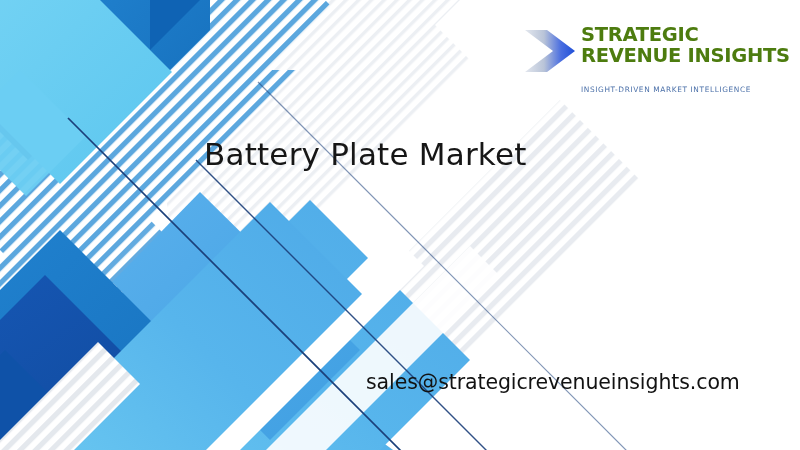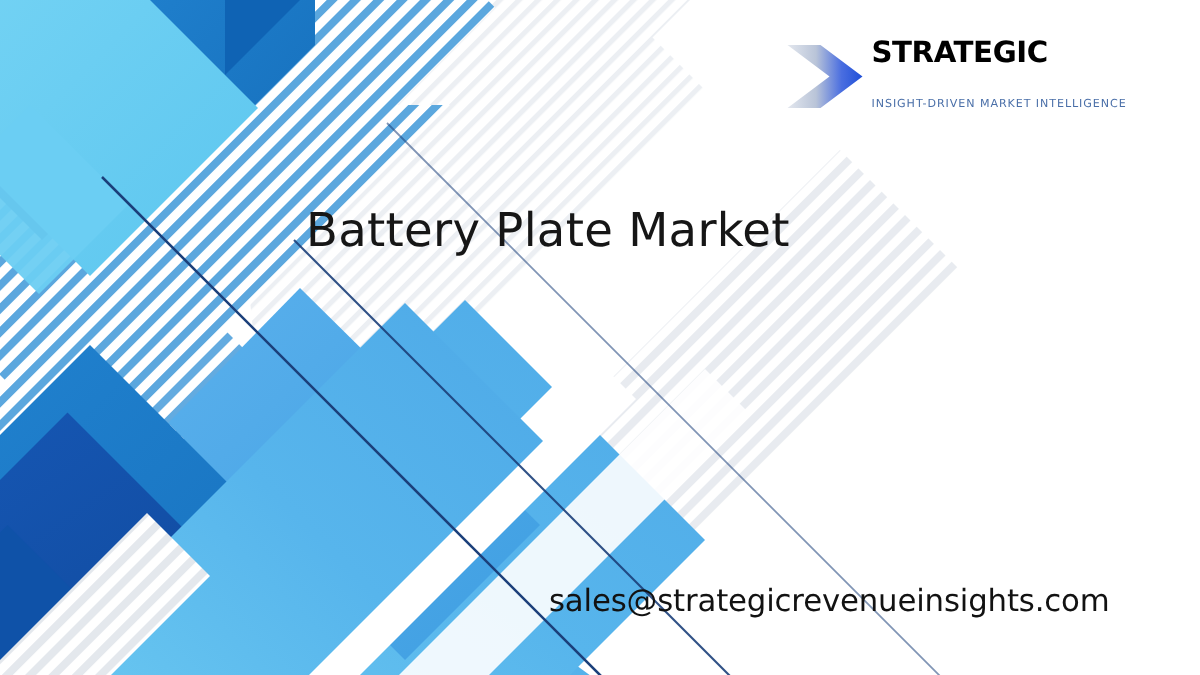--- a/index.html
+++ b/index.html
@@ -34,21 +34,21 @@
     letter-spacing: 0.2px;
     color: #161616;
     white-space: nowrap;
     line-height: 1.2;
   }
 
   
   #email {
     position: absolute;
     left: 366px;
-    top: 388px;
+    top: 370px;
     font-size: 20.5px;
     font-weight: 400;
     letter-spacing: -0.1px;
     color: #121212;
     white-space: nowrap;
   }
 
   
   #logo {
     position: absolute;
@@ -66,21 +66,21 @@
   }
   #logo-text {
     position: absolute;
     left: 58px;
     top: 0px;
     width: 176px;
   }
   .logo-line {
     font-family: "DejaVu Sans", "Liberation Sans", sans-serif;
     font-weight: 700;
-    color: #000000;
+    color: #4d7c0f;
     font-size: 19.5px;
     line-height: 21px;
     letter-spacing: -0.3px;
     white-space: nowrap;
   }
   #logo-line2 { font-size: 19.5px; }
   #logo-tagline {
     margin-top: 19px;
     font-size: 7.4px;
     font-weight: 500;
@@ -197,20 +197,21 @@
           <stop offset="38%" stop-color="#b9c4d8"></stop>
           <stop offset="72%" stop-color="#4a6ee0"></stop>
           <stop offset="100%" stop-color="#1f4fd8"></stop>
         </linearGradient>
       </defs>
       <path d="M2,2 L24,2 L52,23 L24,44 L2,44 L30,23 Z" fill="url(#grad-mark)"></path>
     </svg>
 
     <div id="logo-text">
       <div class="logo-line">STRATEGIC</div>
+      <div class="logo-line" id="logo-line2">REVENUE INSIGHTS</div>
       <div id="logo-tagline">INSIGHT-DRIVEN MARKET INTELLIGENCE</div>
     </div>
   </div>
 
   <div id="title">Battery Plate Market</div>
 
   <div id="email">sales@strategicrevenueinsights.com</div>
 
 </div>
 

